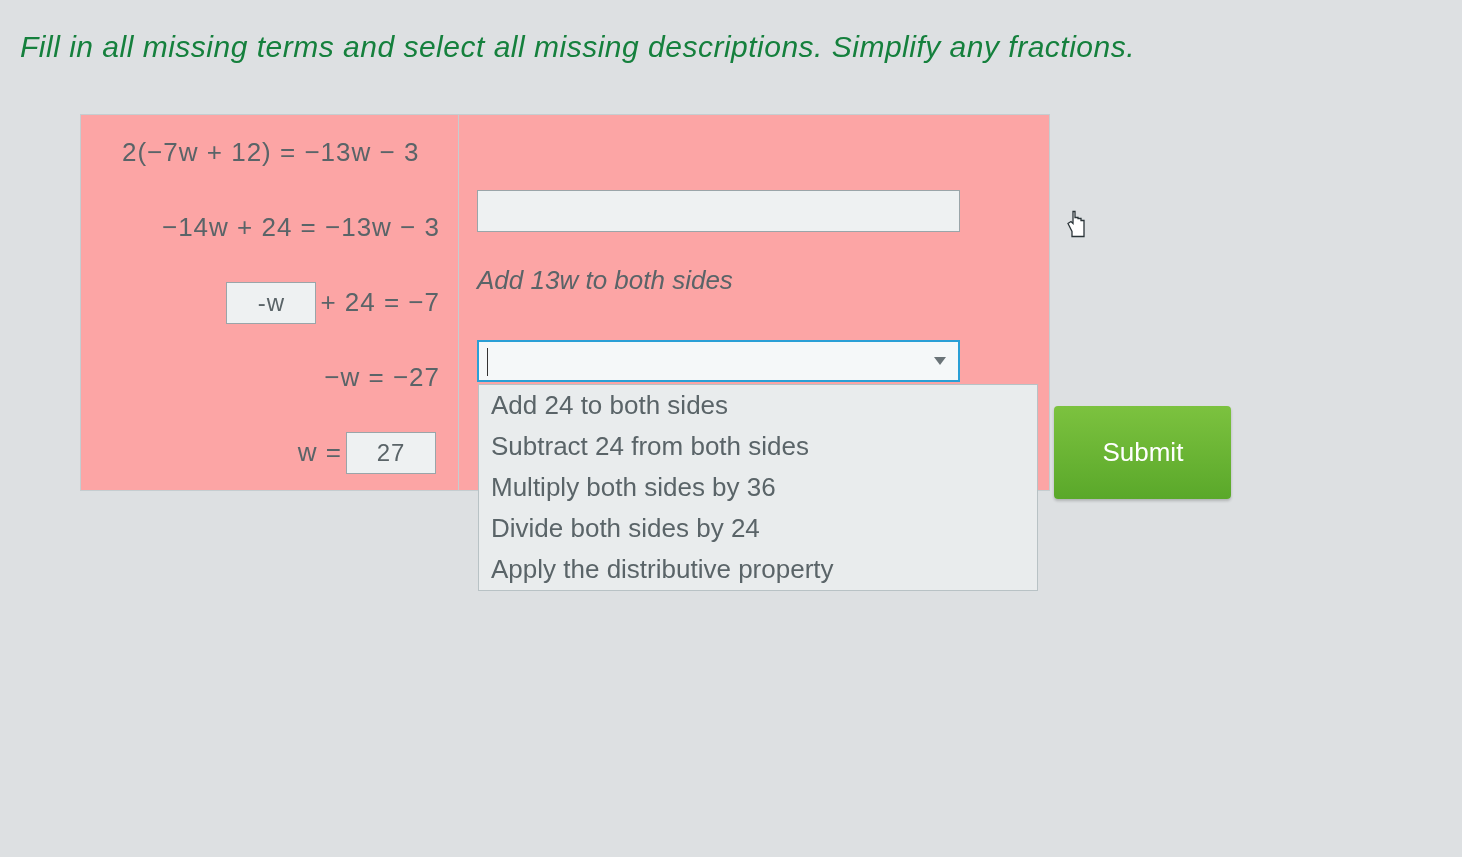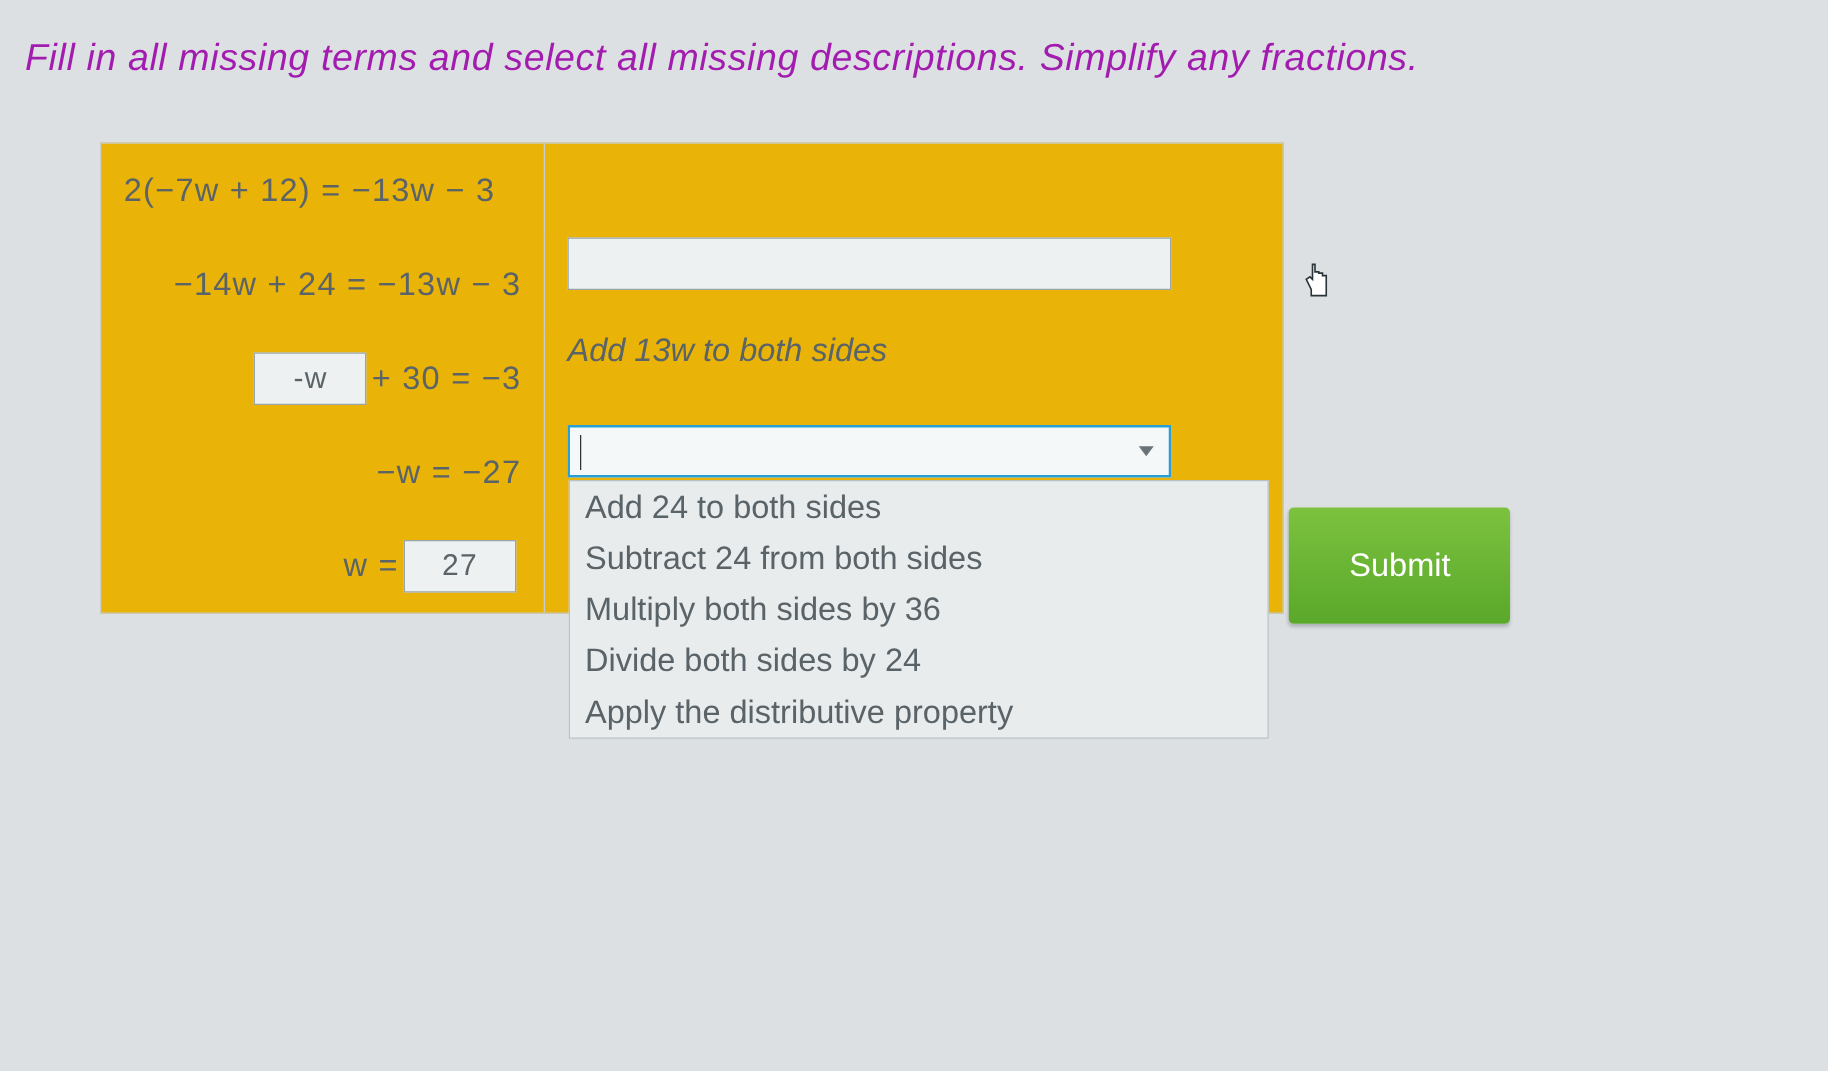--- a/index.html
+++ b/index.html
@@ -7,32 +7,33 @@
       font-family: Verdana, Geneva, sans-serif;
       background: #dde0e2;
       padding: 30px 20px;
       width: 1462px;
       height: 857px;
       overflow: hidden;
     }
     .instruction {
       font-style: italic;
       font-size: 30px;
-      color: #a21caf;
+      color: #15803d;
       margin-bottom: 50px;
       letter-spacing: 0.5px;
     }
     .work-area {
       margin-left: 60px;
       position: relative;
     }
     .main-table {
       border: 1px solid #c5cdd0;
-      background: #eab308;
+      background: #fca5a5;
       display: inline-block;
+      padding-left: 23px;
     }
     .eq-row {
       display: flex;
       align-items: center;
       height: 75px;
     }
     .eq-cell {
       width: 355px;
       padding: 0 18px;
       text-align: right;
@@ -162,21 +163,21 @@
           <svg width="26" height="30" viewBox="0 0 26 30">
             <path d="M8 2 L8 14 L6 12 L3 14 L7 22 L7 27 L19 27 L19 18 L19 11 L16 11 L16 9 L13 9 L13 8 L10 8 L10 2 Z" fill="#fff" stroke="#2a3438" stroke-width="1.3"></path>
           </svg>
         </span>
       </div>
     </div>
 
     <div class="eq-row">
       <div class="eq-cell">
         <span class="term-input">-w</span>
-        <span class="eq-text"> + 30 = −3</span>
+        <span class="eq-text"> + 24 = −7</span>
       </div>
       <div class="desc-cell">
         <span>Add 13w to both sides</span>
       </div>
     </div>
 
     <div class="eq-row">
       <div class="eq-cell">
         <span class="eq-text">−w = −27</span>
       </div>

